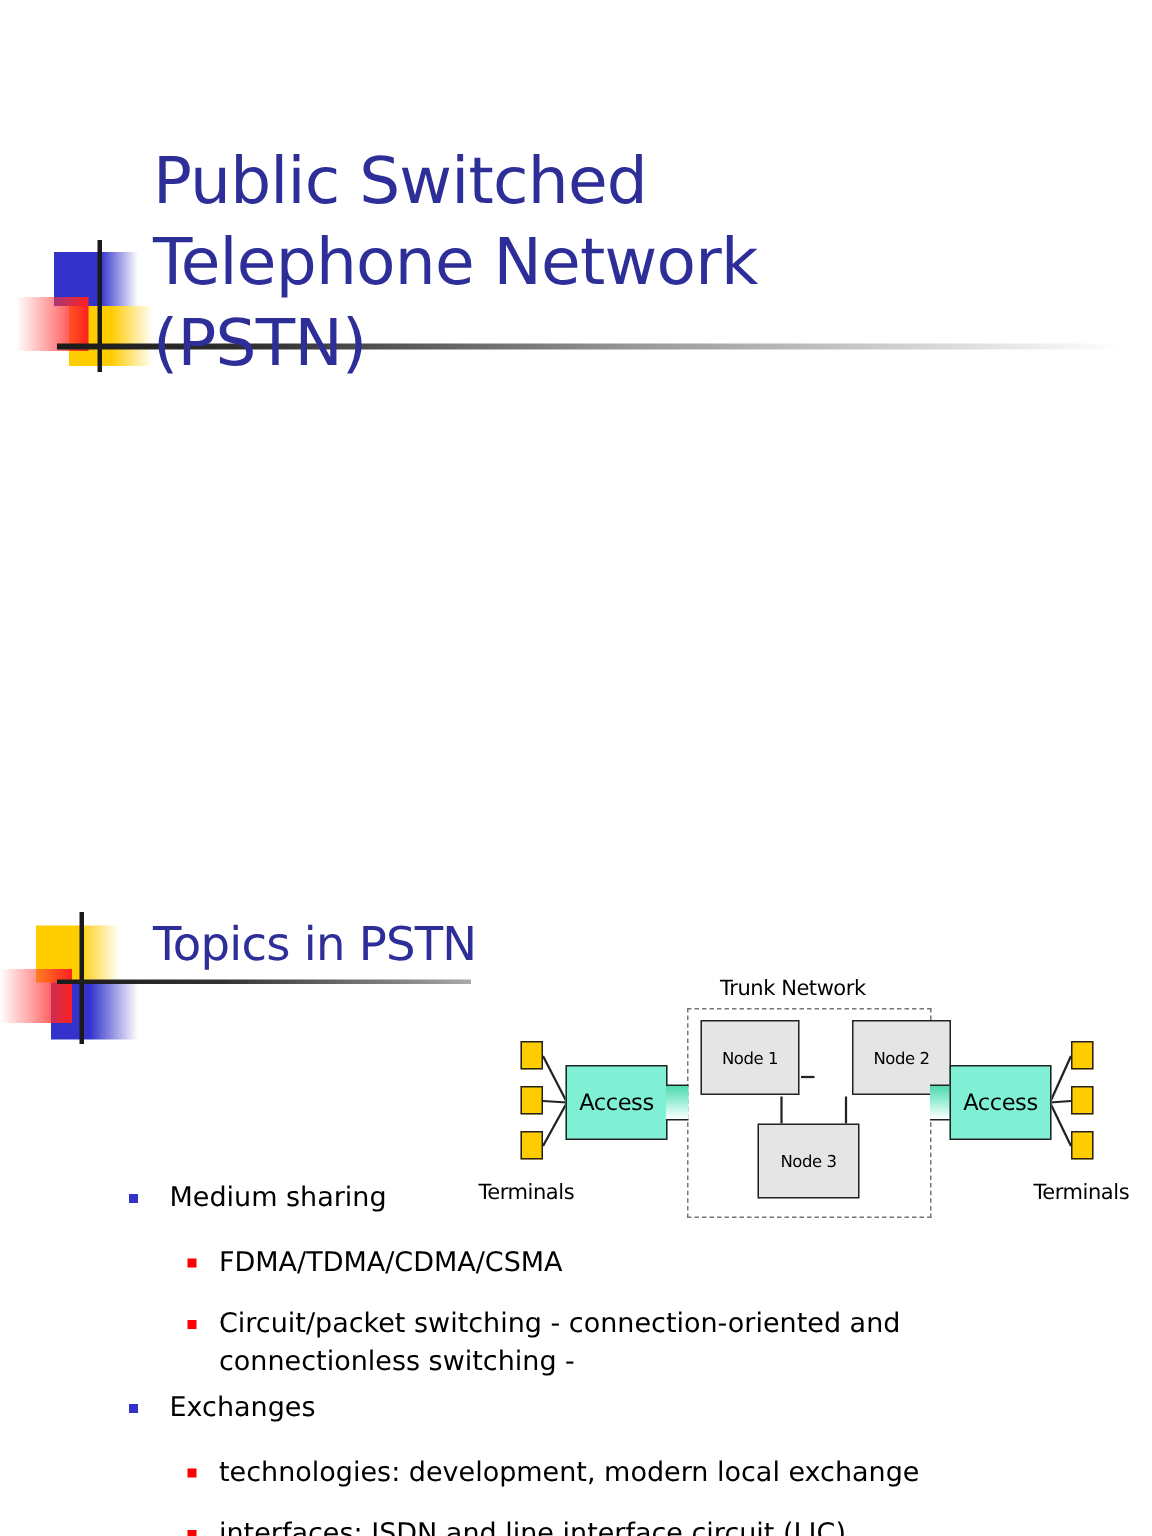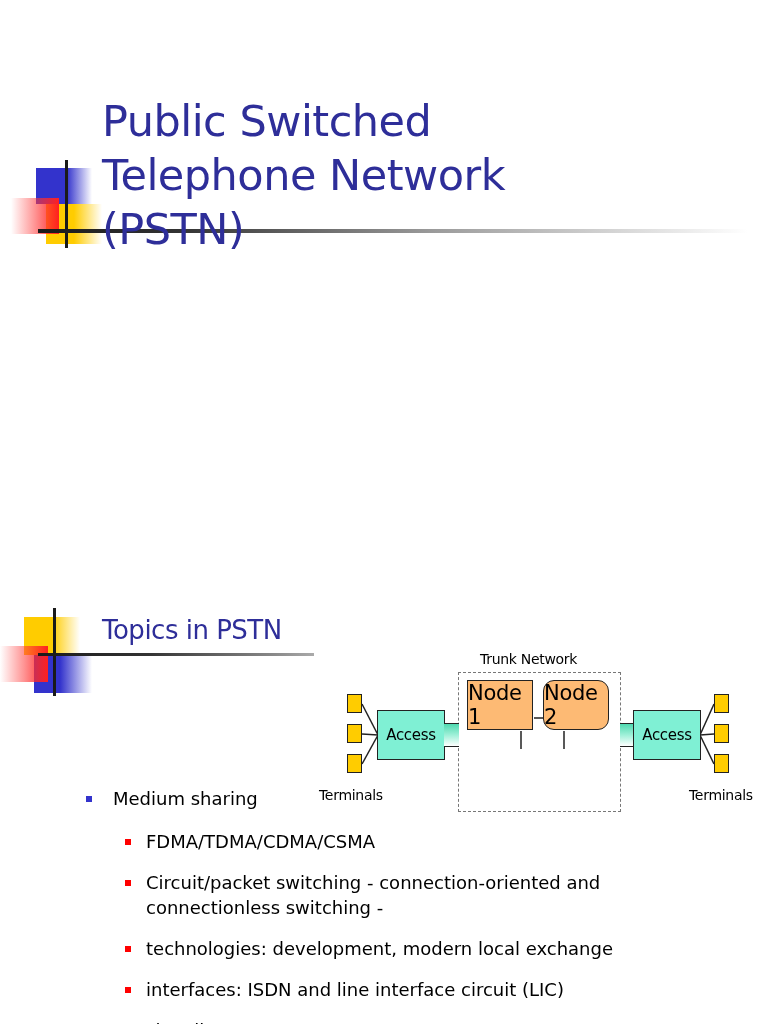--- a/index.html
+++ b/index.html
@@ -73,21 +73,21 @@
       line-height: 54px;
       color: #2e2e99;
       font-family: "DejaVu Sans", sans-serif;
       letter-spacing: -0.5px;
       margin: 0;
       font-weight: normal;
     }
     .title2 {
       position: absolute;
       left: 102px; top: 610px;
-      font-size: 26px;
+      font-size: 31px;
       line-height: 40px;
       color: #2e2e99;
       margin: 0;
       font-weight: normal;
       letter-spacing: -0.5px;
     }
 
     
     .bullets {
       position: absolute;
@@ -136,25 +136,25 @@
       background: #7ff0d4;
       border: 1.5px solid #222;
       box-sizing: border-box;
       display: flex; align-items: center; justify-content: center;
       font-size: 15px; color: #000;
       letter-spacing: -0.3px;
     }
     .node {
       position: absolute;
       width: 66px; height: 50px;
-      background: #fdba74;
+      background: #e5e5e5;
       border: 1.5px solid #222;
       box-sizing: border-box;
       display: flex; align-items: center; justify-content: center;
-      font-size: 21px; color: #000;
+      font-size: 11px; color: #000;
       letter-spacing: -0.3px;
     }
     .trunk-box {
       position: absolute;
       left: 458px; top: 672px; width: 163px; height: 140px;
       border: 1.5px dashed #777;
       box-sizing: border-box;
     }
     .link {
       position: absolute;
@@ -210,21 +210,22 @@
   <div class="trunk-box"></div>
 
   <div class="term" style="left:347px; top:694px;"></div>
   <div class="term" style="left:347px; top:724px;"></div>
   <div class="term" style="left:347px; top:754px;"></div>
 
   <div class="access" style="left:377px; top:710px;">Access</div>
   <div class="link" style="left:444px; top:723px; width:15px;"></div>
 
   <div class="node" style="left:467px; top:680px;">Node 1</div>
-  <div class="node" style="left:543px; top:680px;border-radius:11px;">Node 2</div>
+  <div class="node" style="left:568px; top:680px;">Node 2</div>
+  <div class="node" style="left:505px; top:749px; width:68px;">Node 3</div>
 
   <div class="link" style="left:620px; top:723px; width:14px;"></div>
   <div class="access" style="left:633px; top:710px;">Access</div>
 
   <div class="term" style="left:714px; top:694px;"></div>
   <div class="term" style="left:714px; top:724px;"></div>
   <div class="term" style="left:714px; top:754px;"></div>
 
   <div class="dlabel" style="left:319px; top:787px;">Terminals</div>
   <div class="dlabel" style="left:689px; top:787px;">Terminals</div>
@@ -236,20 +237,24 @@
     <span>Medium sharing</span>
   </li>
   <li class="lvl2">
     <span class="b2"></span>
     <span class="txt">FDMA/TDMA/CDMA/CSMA</span>
   </li>
   <li class="lvl2">
     <span class="b2"></span>
     <span class="txt">Circuit/packet switching - connection-oriented and connectionless switching -</span>
   </li>
+  <li class="lvl1">
+    <span class="b1"></span>
+    <span>Exchanges</span>
+  </li>
   <li class="lvl2">
     <span class="b2"></span>
     <span class="txt">technologies: development, modern local exchange</span>
   </li>
   <li class="lvl2">
     <span class="b2"></span>
     <span class="txt">interfaces: ISDN and line interface circuit (LIC)</span>
   </li>
   <li class="lvl2">
     <span class="b2"></span>

